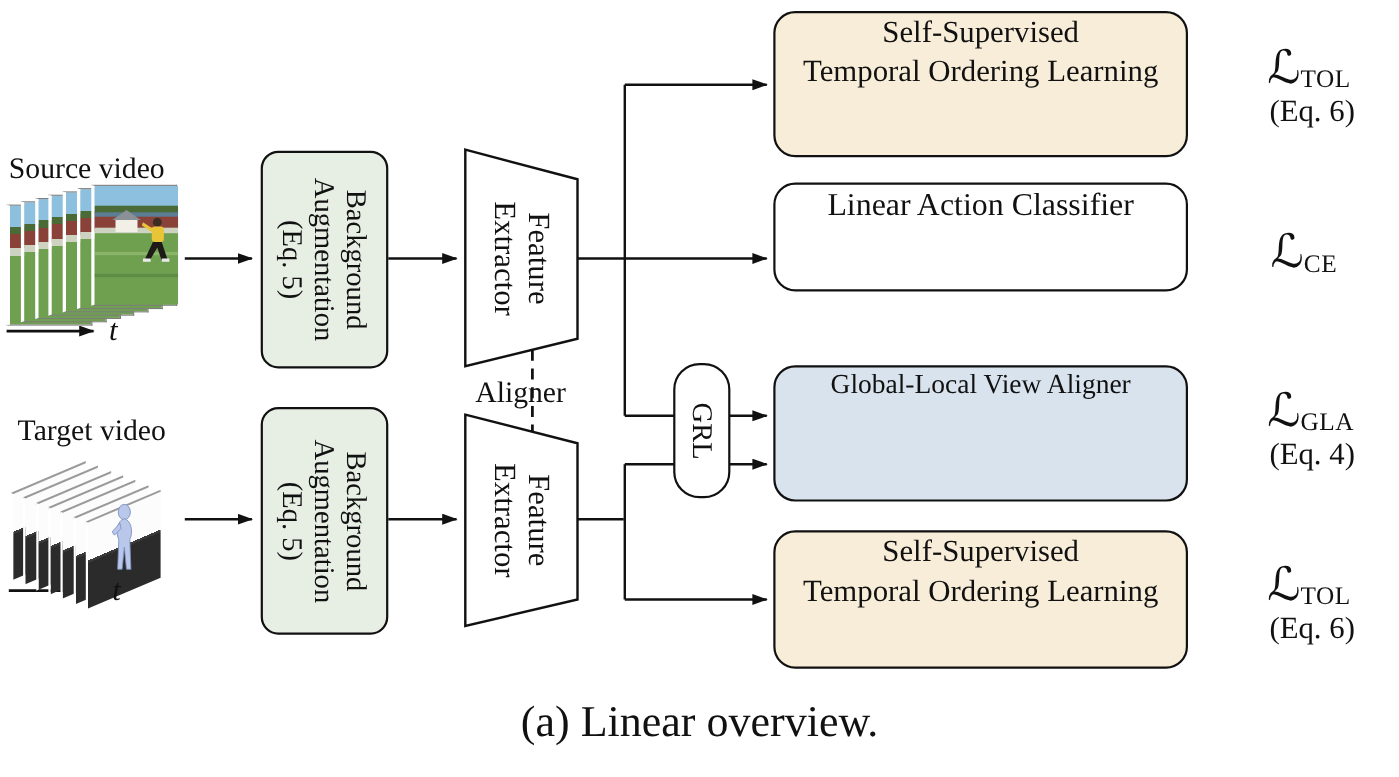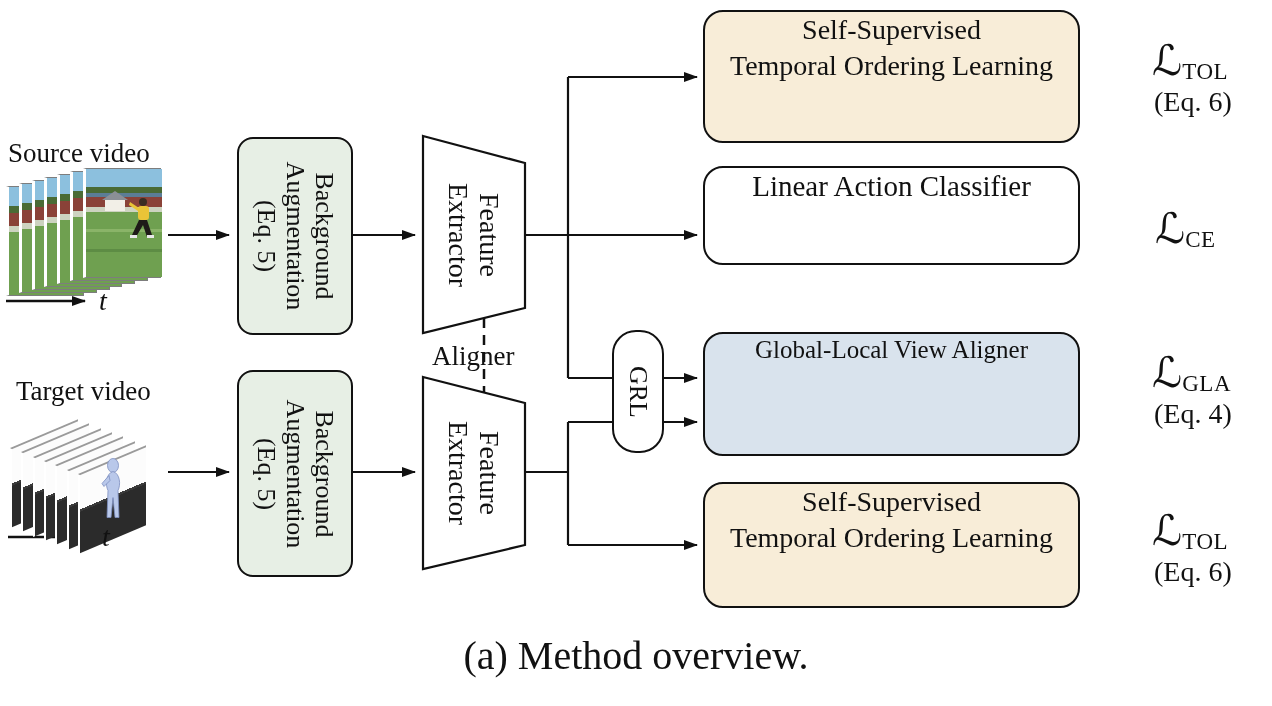--- a/index.html
+++ b/index.html
@@ -223,15 +223,15 @@
     <div class="leq">(Eq. 4)</div>
   </div>
   <div class="loss" style="left:1152px;top:510px;">
     <div class="main">
       <span class="lsym">ℒ</span>
       <span class="lsub">TOL</span>
     </div>
     <div class="leq">(Eq. 6)</div>
   </div>
 
-  <div class="caption">(a) Method overview.</div>
+  <div class="caption">(a) Linear overview.</div>
 
 </div>
 
 </body></html>

